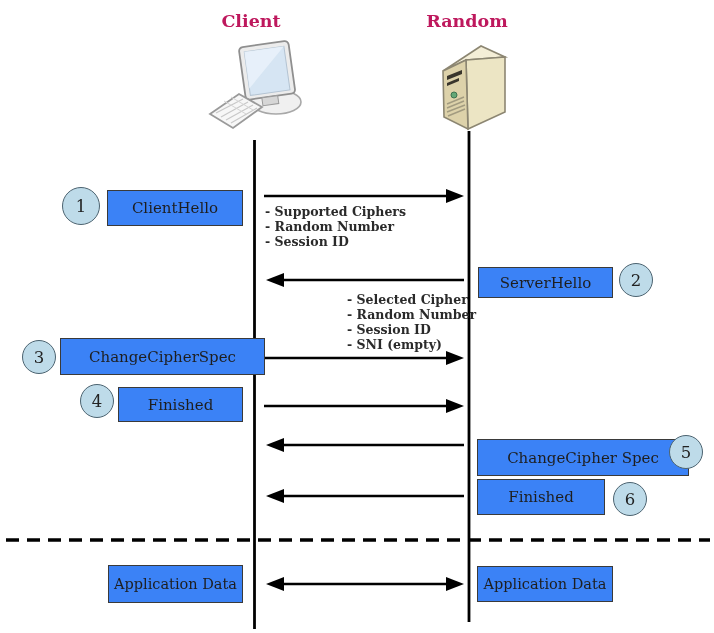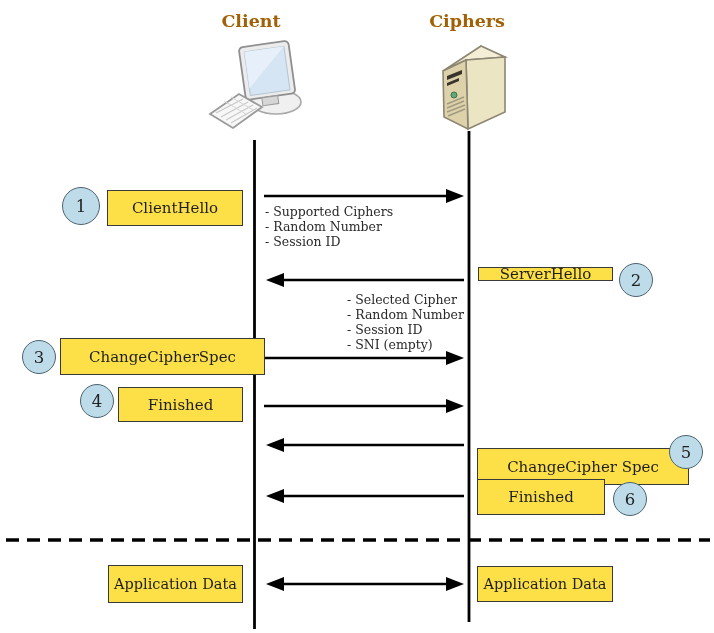--- a/index.html
+++ b/index.html
@@ -2,45 +2,45 @@
 <html><head>
 <meta charset="utf-8">
 <style>
   html,body{margin:0;padding:0;background:#fff;}
   .canvas{
     position:relative;width:714px;height:633px;background:#ffffff;
     font-family:"DejaVu Serif","Liberation Serif",serif;color:#1c1c1c;overflow:hidden;
   }
   .actor-label{
     position:absolute;width:130px;text-align:center;
-    font-size:17.5px;font-weight:bold;color:#a16207;
+    font-size:17.5px;font-weight:bold;color:#be185d;
   }
   .diagram-svg{position:absolute;left:0;top:0;}
   .msg-box{
-    position:absolute;border:1.8px solid #3a3a3a;background:#fde047;
+    position:absolute;border:1.8px solid #3a3a3a;background:#3b82f6;
     display:flex;align-items:center;justify-content:center;
     font-size:15px;color:#1e1e1e;box-sizing:border-box;white-space:nowrap;
   }
   .step-circle{
     position:absolute;border-radius:50%;
     background:#bedbe9;border:1.8px solid #4c6370;
     display:flex;align-items:center;justify-content:center;
     font-size:16.5px;color:#222;box-sizing:border-box;
   }
   .details{
-    position:absolute;font-size:12.5px;line-height:15px;color:#2a2a2a;white-space:nowrap;
+    position:absolute;font-size:12.5px;line-height:15px;color:#2a2a2a;white-space:nowrap;font-weight:bold;
   }
 </style>
 </head>
 <body>
 
 <div class="canvas">
 
   <div class="actor-label" style="left:186px;top:11px;">Client</div>
-  <div class="actor-label" style="left:402px;top:11px;">Ciphers</div>
+  <div class="actor-label" style="left:402px;top:11px;">Random</div>
 
   <svg class="diagram-svg" width="714" height="633" viewBox="0 0 714 633">
 
     <g>
       <ellipse cx="276" cy="102" rx="25" ry="12" fill="#f0f0f0" stroke="#a8a8a8" stroke-width="1.6"></ellipse>
       <g transform="rotate(-8 266 70)">
         <rect x="242" y="44" width="50" height="53" rx="4" fill="#ececec" stroke="#8f8f8f" stroke-width="1.8"></rect>
         <rect x="247" y="49" width="40" height="44" fill="#d6e5f3" stroke="#b3c3d2" stroke-width="1"></rect>
         <path d="M247,49 L287,49 L247,86 Z" fill="#eaf2fa" opacity="0.85"></path>
         <rect x="258" y="97" width="16" height="8" fill="#d6d6d6" stroke="#9a9a9a" stroke-width="1"></rect>
@@ -100,24 +100,24 @@
     <line x1="6" y1="540" x2="710" y2="540" stroke="#000" stroke-width="3.4" stroke-dasharray="13 8"></line>
 
     <g>
       <polygon points="284,577 284,591 266,584" fill="#000"></polygon>
       <line x1="283" y1="584" x2="447" y2="584" stroke="#000" stroke-width="2.6"></line>
       <polygon points="446,577 446,591 464,584" fill="#000"></polygon>
     </g>
   </svg>
 
   <div class="msg-box" style="left:107px;top:190px;width:136px;height:36px;">ClientHello</div>
-  <div class="msg-box" style="left:478px;top:267px;width:135px;height:14px;">ServerHello</div>
+  <div class="msg-box" style="left:478px;top:267px;width:135px;height:31px;">ServerHello</div>
   <div class="msg-box" style="left:60px;top:338px;width:205px;height:37px;">ChangeCipherSpec</div>
   <div class="msg-box" style="left:118px;top:387px;width:125px;height:35px;">Finished</div>
-  <div class="msg-box" style="left:477px;top:448px;width:212px;height:37px;">ChangeCipher Spec</div>
+  <div class="msg-box" style="left:477px;top:439px;width:212px;height:37px;">ChangeCipher Spec</div>
   <div class="msg-box" style="left:477px;top:479px;width:128px;height:36px;">Finished</div>
 
   <div class="step-circle" style="left:62px;top:187px;width:38px;height:38px;">1</div>
   <div class="step-circle" style="left:619px;top:263px;width:34px;height:34px;">2</div>
   <div class="step-circle" style="left:22px;top:340px;width:34px;height:34px;">3</div>
   <div class="step-circle" style="left:80px;top:384px;width:34px;height:34px;">4</div>
   <div class="step-circle" style="left:669px;top:435px;width:34px;height:34px;">5</div>
   <div class="step-circle" style="left:613px;top:482px;width:34px;height:34px;">6</div>
 
   <div class="details" style="left:265px;top:204px;">

